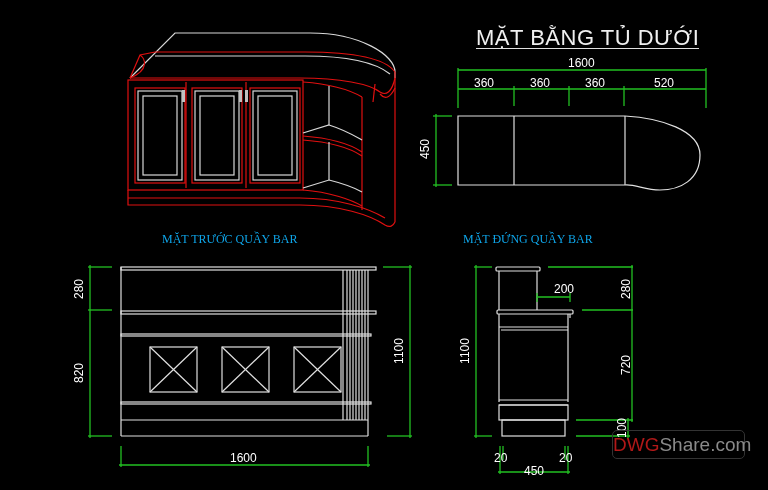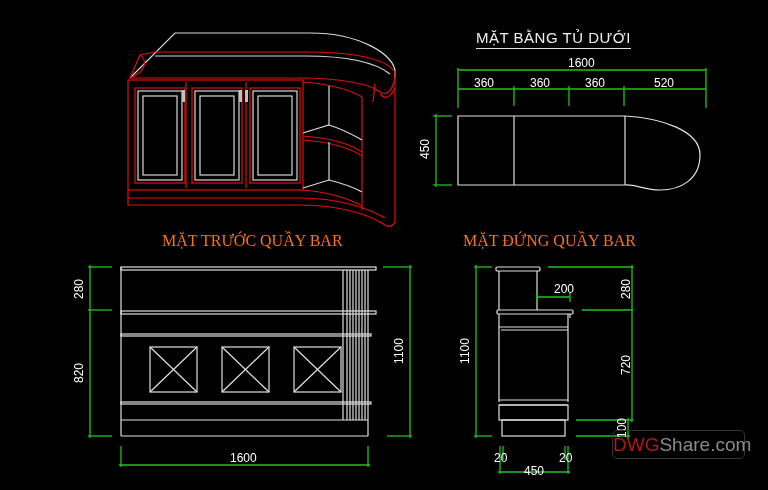--- a/index.html
+++ b/index.html
@@ -1,19 +1,19 @@
 <!DOCTYPE html>
 <html><head>
 <meta charset="utf-8">
 <style>
   html, body { margin: 0; padding: 0; background: #000; }
   body { width: 768px; height: 490px; position: relative; overflow: hidden; font-family: "Liberation Sans", sans-serif; }
   svg { position: absolute; left: 0; top: 0; }
-  .title-plain { position: absolute; color: #f0f0f0; font-family: "Liberation Sans", sans-serif; font-size: 15px; letter-spacing: 0.5px; border-bottom: 1.5px solid #e0e0e0; line-height: 19px; padding-bottom: 1px; }
-  .title-serif { position: absolute; color: #f97316; font-family: "Liberation Serif", serif; font-size: 16px; white-space: nowrap; }
+  .title-plain { position: absolute; color: #f0f0f0; font-family: "Liberation Sans", sans-serif; font-size: 22px; letter-spacing: 0.5px; border-bottom: 1.5px solid #e0e0e0; line-height: 19px; padding-bottom: 1px; }
+  .title-serif { position: absolute; color: #0ea5e9; font-family: "Liberation Serif", serif; font-size: 12px; white-space: nowrap; }
   .dim { position: absolute; color: #ffffff; font-family: "Liberation Sans", sans-serif; font-size: 12px; line-height: 12px; white-space: nowrap; }
   .dim.v { transform: rotate(-90deg); transform-origin: center center; }
   .watermark { position: absolute; left: 612px; top: 430px; width: 131px; height: 27px; border: 1px solid #333; border-radius: 5px; font-family: "Liberation Sans", sans-serif; font-size: 19px; line-height: 27px; text-align: center; }
   .wm-dwg { color: #b01818; }
   .wm-share { color: #8a8a8a; }
 </style>
 </head>
 <body>
 
 <svg width="768" height="490" viewBox="0 0 768 490">

